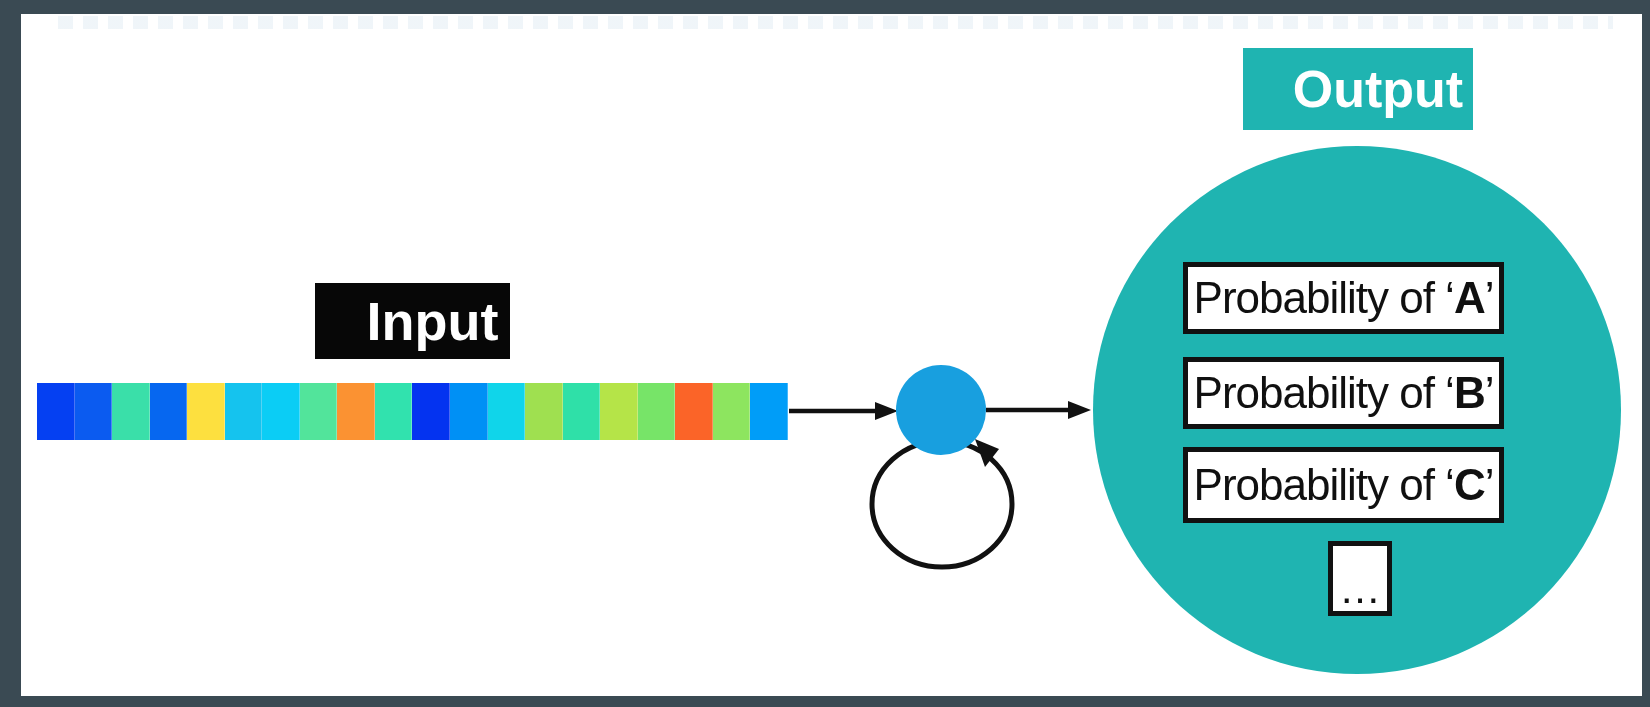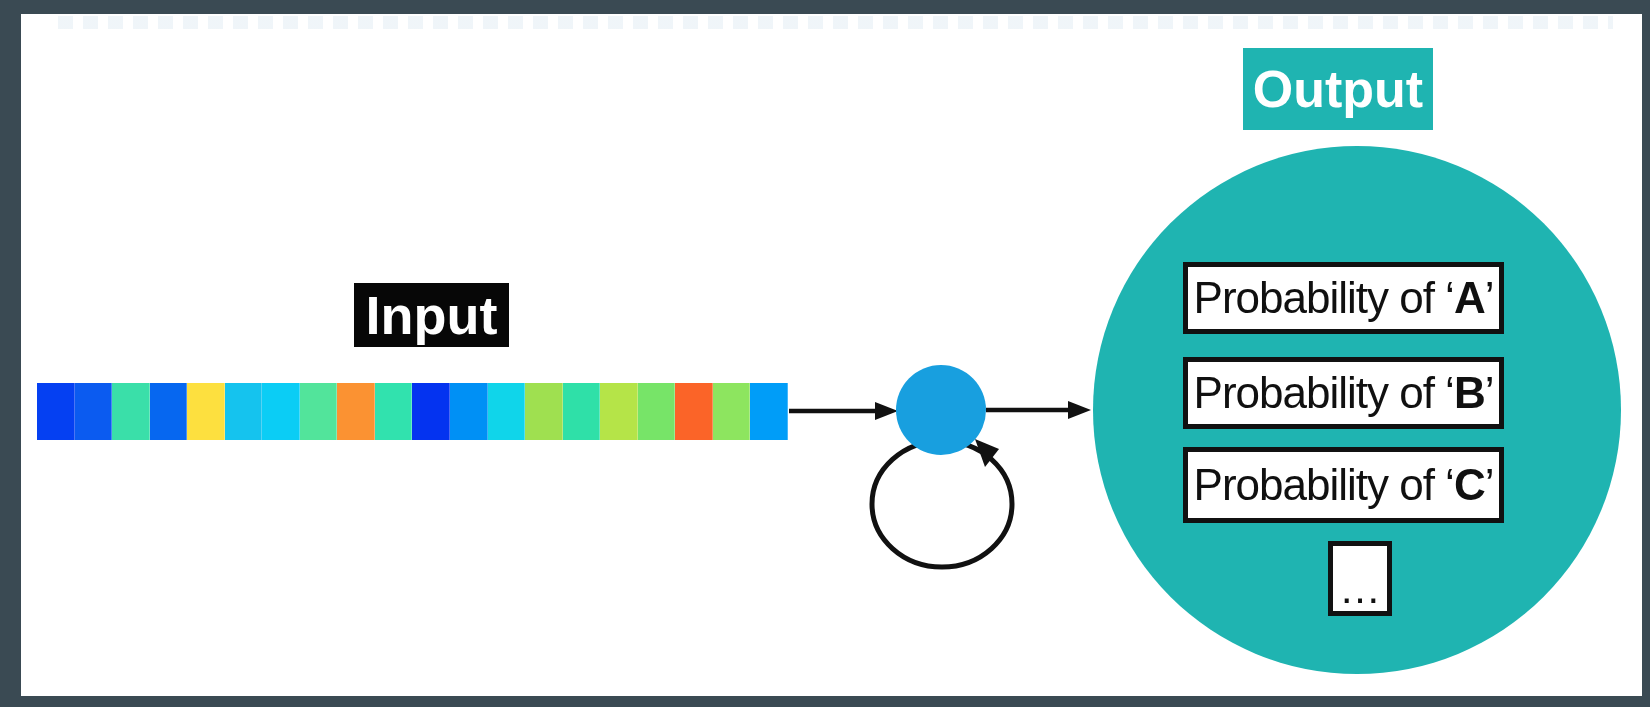--- a/index.html
+++ b/index.html
@@ -2,22 +2,22 @@
 <html style="--frame: #3a4a53; --canvas: #ffffff; --input-label-bg: #070707; --rnn-blue: #189fdf; --output-teal: #1fb4b1; --arrow: #111111; --box-border: #111111; --prob-box-bg: #ffffff;"><head>
 <meta charset="utf-8">
 <style>
   html,body{margin:0;padding:0;}
   body{font-family:"Liberation Sans","DejaVu Sans",sans-serif;}
   .stage{position:relative;width:1650px;height:707px;background:var(--frame);overflow:hidden;}
   .canvas{position:absolute;left:21px;top:14px;width:1621px;height:682px;background:var(--canvas);}
   .ghost-row{position:absolute;left:58px;top:16px;width:1555px;height:13px;opacity:.55;
     background:repeating-linear-gradient(90deg,#e3edf4 0 15px,rgba(255,255,255,0) 15px 25px);}
   .label-box{position:absolute;display:flex;align-items:center;justify-content:center;
-    color:#ffffff;font-weight:700;letter-spacing:0;}
-  .input-label{left:354px;top:283px;width:155px;height:64px;background:var(--input-label-bg);font-size:54px;}
+    color:#ffffff;font-weight:700;letter-spacing:0;padding-left:40px;}
+  .input-label{left:315px;top:283px;width:155px;height:76px;background:var(--input-label-bg);font-size:54px;}
   .rnn-label{left:872px;top:268px;width:138px;height:82px;background:var(--rnn-blue);font-size:54px;}
   .output-label{left:1243px;top:48px;width:190px;height:82px;background:var(--output-teal);font-size:52px;z-index:6;}
   .input-bar{position:absolute;left:37px;top:383px;width:751px;height:57px;display:flex;}
   .input-bar .seg{flex:1 1 0;box-shadow:inset -1px 0 0 rgba(255,255,255,.28);}
   .connectors{position:absolute;left:0;top:0;width:1650px;height:707px;color:var(--arrow);z-index:3;}
   .rnn-node{position:absolute;left:896px;top:365px;width:90px;height:90px;border-radius:50%;
     background:var(--rnn-blue);z-index:4;}
   .output-circle{position:absolute;left:1093px;top:146px;width:528px;height:528px;border-radius:50%;
     background:var(--output-teal);z-index:2;}
   .prob-box{position:absolute;left:1183px;width:321px;height:72px;background:var(--prob-box-bg);

